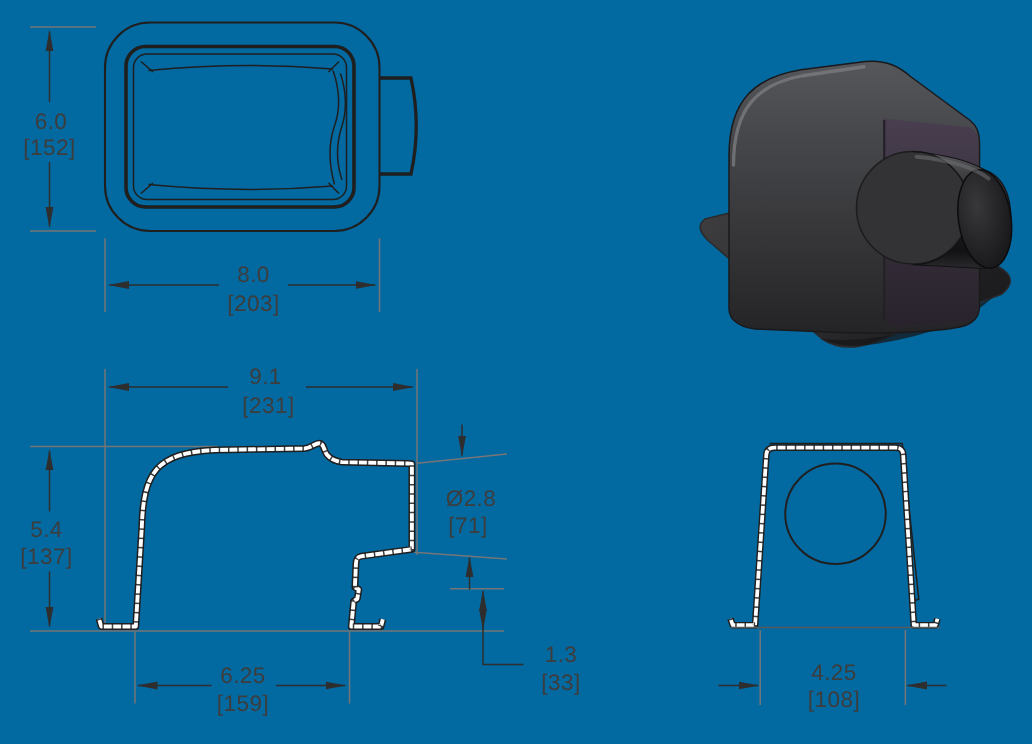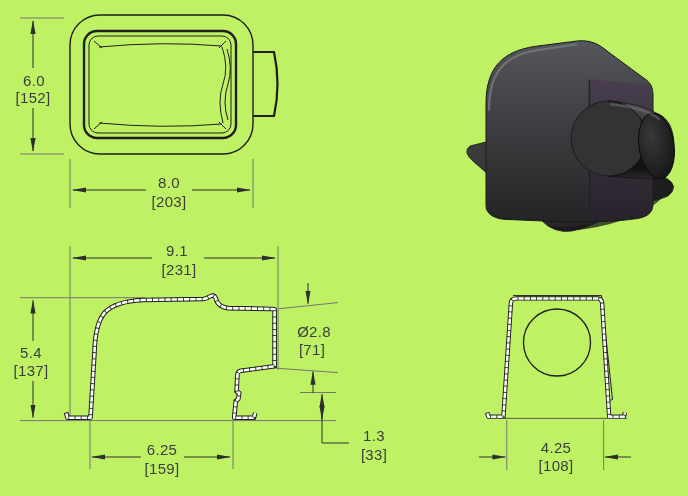--- a/index.html
+++ b/index.html
@@ -1,16 +1,16 @@
 <!DOCTYPE html>
 <html><head>
 <meta charset="utf-8">
 <style>
   html,body{margin:0;padding:0;background:#fff;}
-  .canvas{position:relative;width:688px;height:496px;background:#bef264;overflow:hidden;
+  .canvas{position:relative;width:688px;height:496px;background:#0369a1;overflow:hidden;
           font-family:"Liberation Sans", sans-serif;}
   svg{display:block;}
   text{font-family:"Liberation Sans", sans-serif;font-size:15px;fill:#3d3d3d;letter-spacing:.3px;}
 </style>
 </head>
 <body>
 
 <div class="canvas">
 <svg width="688" height="496" viewBox="0 0 688 496">
   <defs>

